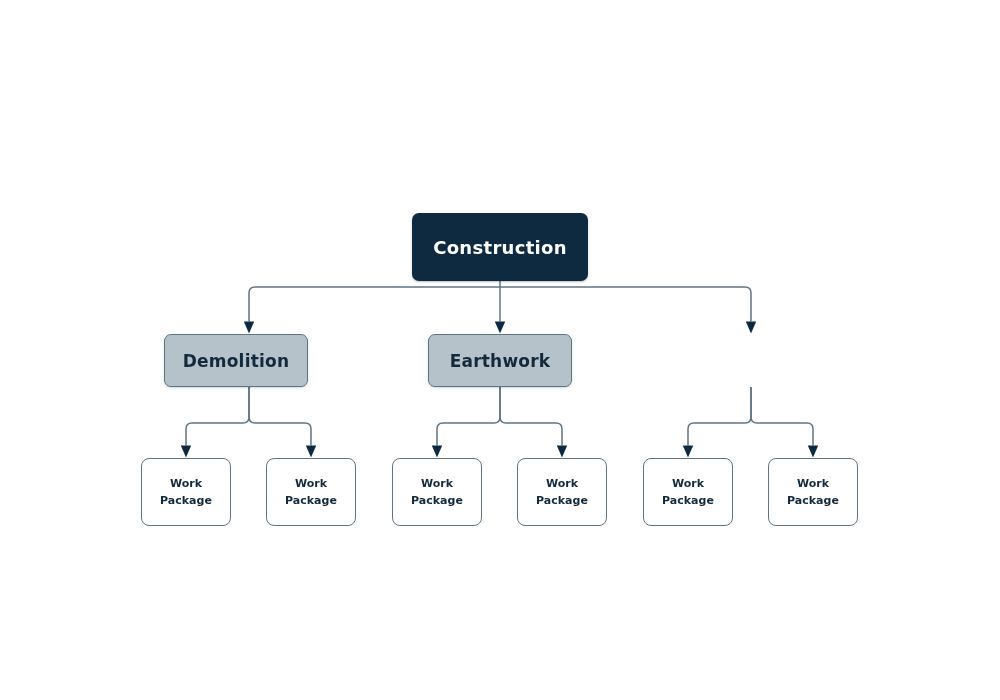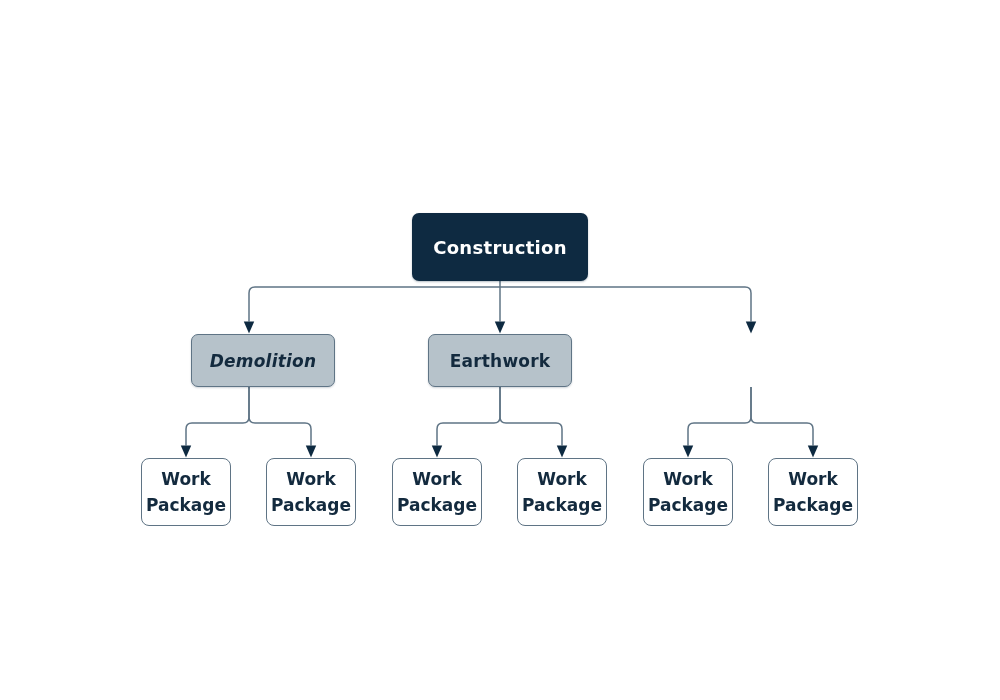--- a/index.html
+++ b/index.html
@@ -58,32 +58,32 @@
     width: 144px;
     height: 53px;
     background: #b6c2ca;
     border: 1.5px solid #5f7485;
     border-radius: 7px;
     color: #132a3e;
     font-size: 17px;
     letter-spacing: 0.2px;
     box-shadow: 0 1px 2px rgba(14, 42, 65, 0.2);
   }
-  .branch-1 { left: 191px; font-style: italic; }
+  .branch-1 { left: 164px; }
   .branch-2 { left: 428px; }
   .branch-3 { left: 679px; }
   .node-leaf {
     top: 458px;
     width: 90px;
     height: 68px;
     background: #ffffff;
     border: 1.5px solid #5f7485;
     border-radius: 8px;
     color: #132a3e;
-    font-size: 17px;
+    font-size: 11px;
     line-height: 1.55;
     padding: 4px;
   }
   .leaf-1 { left: 141px; }
   .leaf-2 { left: 266px; }
   .leaf-3 { left: 392px; }
   .leaf-4 { left: 517px; }
   .leaf-5 { left: 643px; }
   .leaf-6 { left: 768px; }
 </style>

